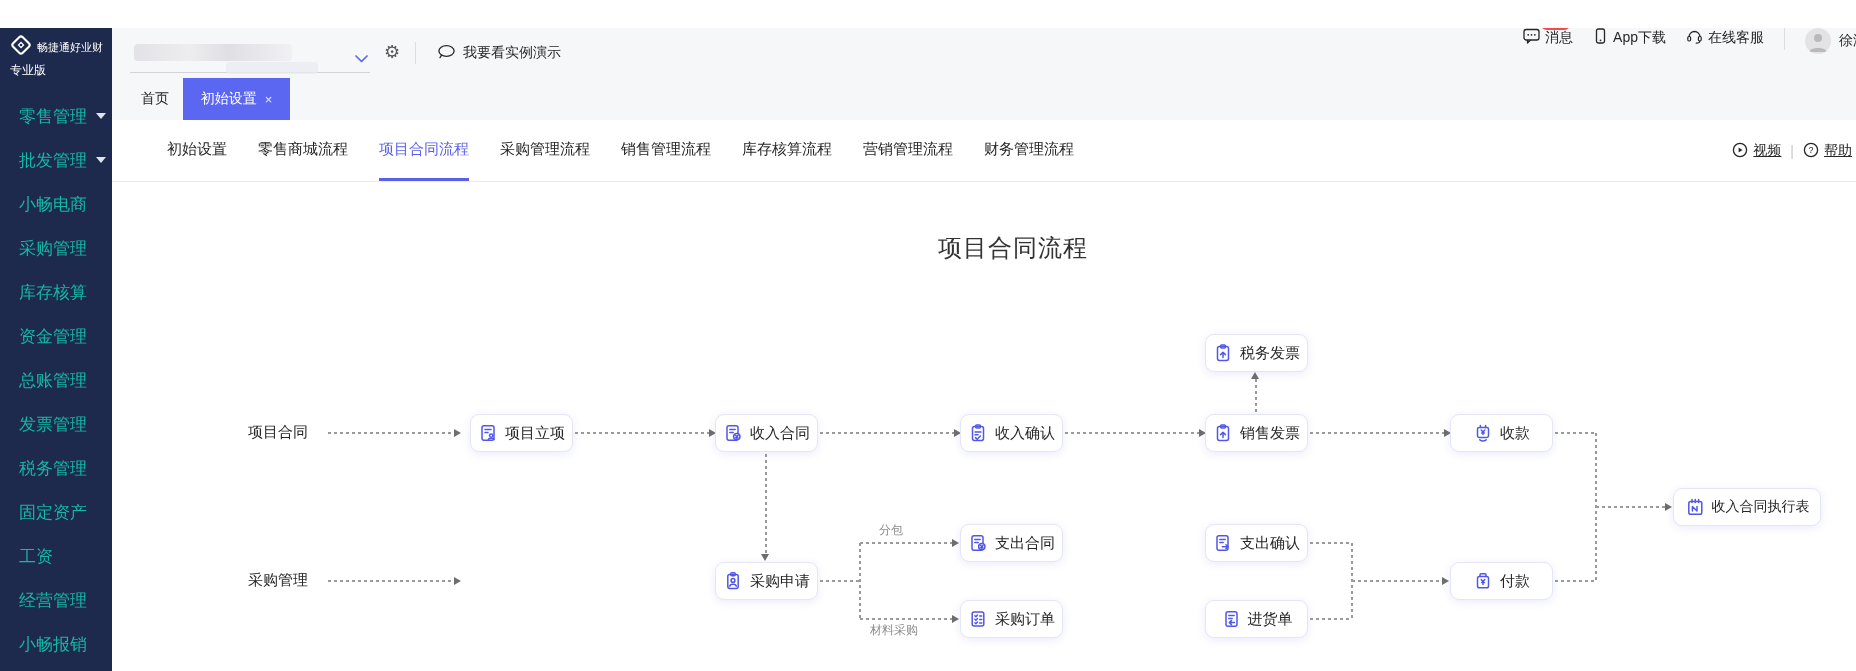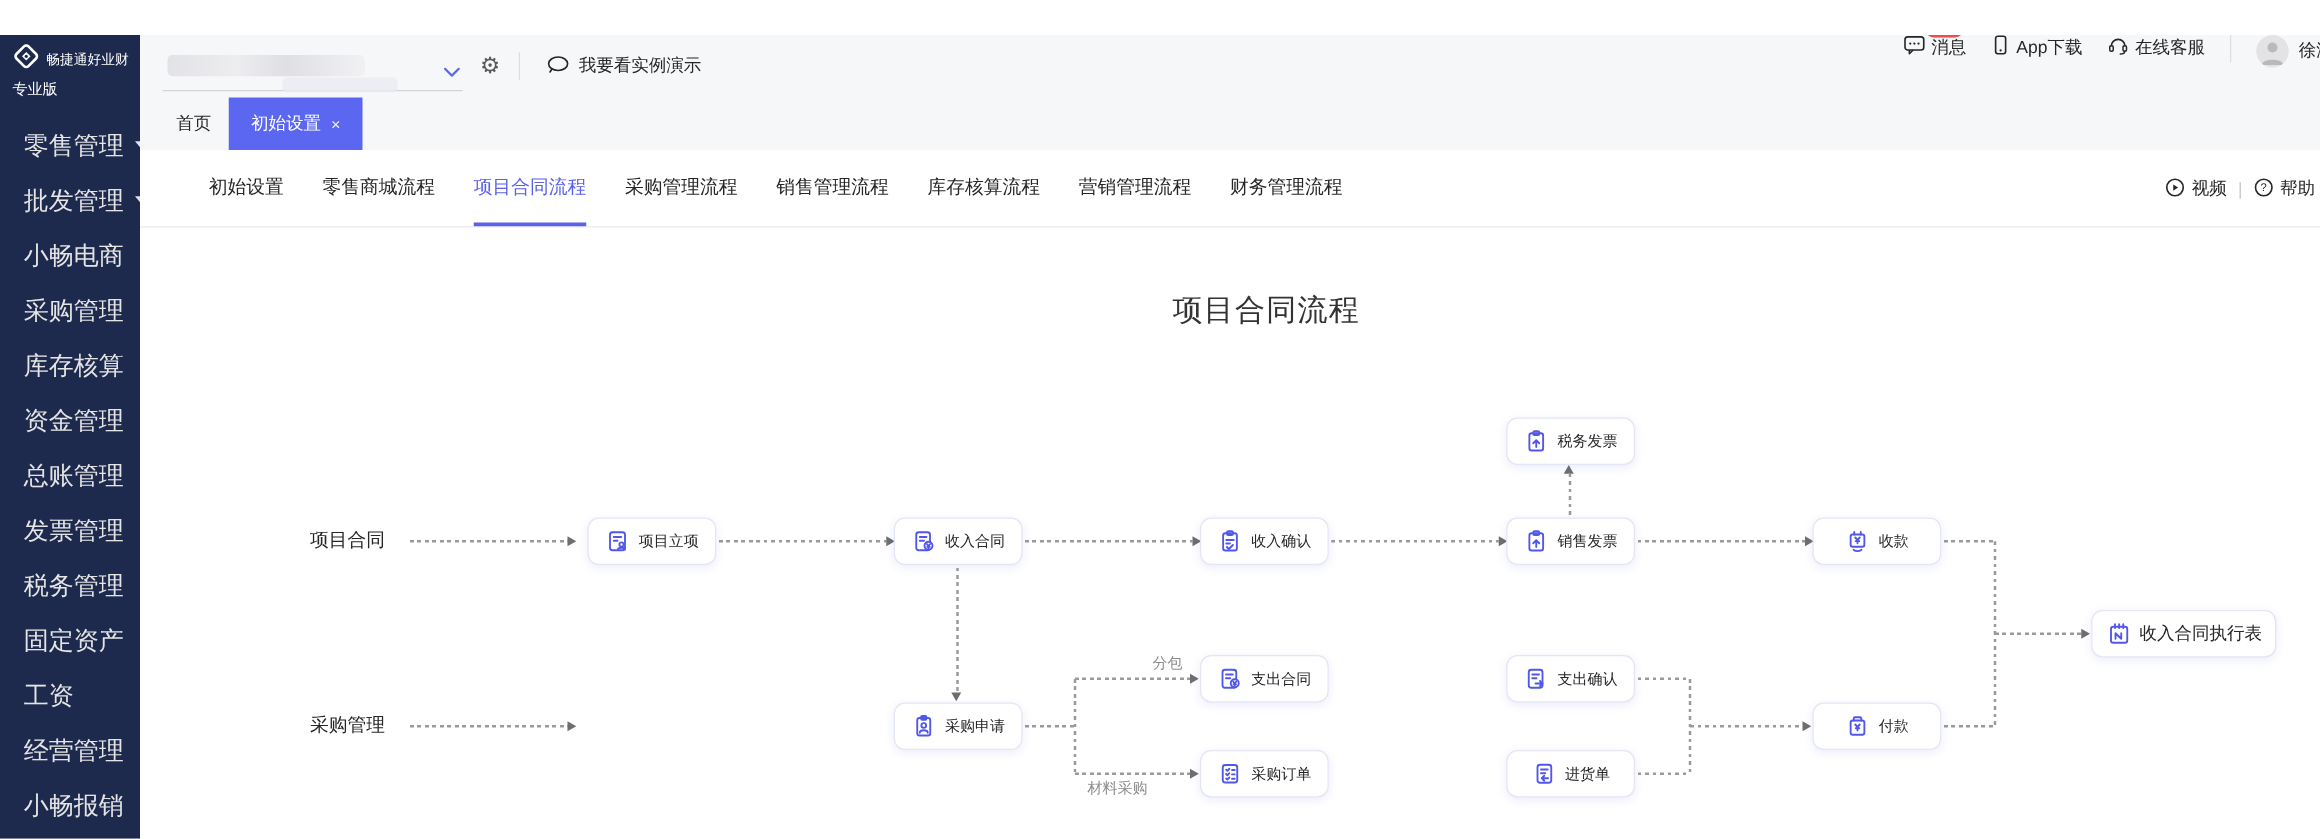--- a/index.html
+++ b/index.html
@@ -8,21 +8,21 @@
     font-family:"Liberation Sans","DejaVu Sans",sans-serif;color:#262626;
     -webkit-font-smoothing:antialiased;
   }
   
   .sidebar{position:absolute;left:0;top:28px;width:112px;height:643px;background:#1d2a4d;}
   .brand{height:52px;padding:6px 0 0 10px;box-sizing:border-box;color:#fff;}
   .brand-row{display:flex;align-items:center;gap:5px;}
   .brand-name{font-size:11px;white-space:nowrap;letter-spacing:0;}
   .brand-edition{font-size:12px;margin-top:2px;}
   .side-menu{margin-top:14px;}
-  .side-item{height:44px;display:flex;align-items:center;padding-left:19px;font-size:20px;color:#e5e5e5;cursor:pointer;white-space:nowrap;}
+  .side-item{height:44px;display:flex;align-items:center;padding-left:19px;font-size:17px;color:#14b8a6;cursor:pointer;white-space:nowrap;}
   .caret{width:0;height:0;border-left:5px solid transparent;border-right:5px solid transparent;border-top:6px solid #dfe3ee;margin-left:9px;}
   
   .hdr{position:absolute;left:112px;top:28px;width:1744px;height:50px;background:#f6f7f9;display:flex;align-items:center;overflow:hidden;}
   .sel-wrap{position:absolute;left:18px;top:10px;width:240px;height:34px;border-bottom:1px solid #d4d4d8;}
   .blur1{position:absolute;left:4px;top:6px;width:158px;height:17px;border-radius:4px;
          background:linear-gradient(90deg,#e3e3e7 0%,#ededf0 35%,#dfdfe4 60%,#f1f1f4 100%);}
   .blur2{position:absolute;left:96px;top:24px;width:92px;height:12px;border-radius:4px;background:#e9e9f2;opacity:.75;}
   .sel-chevron{position:absolute;right:2px;top:11px;}
   .gear{position:absolute;left:272px;top:12px;font-size:18px;color:#595959;cursor:pointer;line-height:24px;}
   .hdr-div1{position:absolute;left:303px;top:14px;width:1px;height:22px;background:#dddde2;}
@@ -38,28 +38,28 @@
   .tab-home{width:56px;display:flex;align-items:center;justify-content:center;font-size:14px;color:#262626;cursor:pointer;}
   .tab-active{margin-left:0;width:107px;background:#5b67f0;color:#fff;display:flex;align-items:center;justify-content:center;gap:8px;font-size:14px;cursor:pointer;}
   .tab-x{font-size:13px;opacity:.9;cursor:pointer;}
   
   .content{position:absolute;left:112px;top:120px;width:1744px;height:551px;background:#fff;}
   .nav{position:relative;height:62px;border-bottom:1px solid #ececf0;display:flex;align-items:stretch;padding-left:55px;gap:31px;box-sizing:border-box;}
   .nav-item{display:flex;align-items:center;font-size:15px;color:#262626;cursor:pointer;border-bottom:3px solid transparent;box-sizing:border-box;white-space:nowrap;}
   .nav-item.active{color:#5a61e8;border-bottom-color:#5a61e8;}
   .nav-right{position:absolute;right:4px;top:0;height:62px;display:flex;align-items:center;gap:9px;font-size:14px;color:#262626;}
   .nav-right .vdiv{color:#c9c9cf;}
-  .nr-link{display:flex;align-items:center;gap:5px;cursor:pointer;}
+  .nr-link{display:flex;align-items:center;gap:5px;cursor:pointer;text-decoration:underline;}
   
   .canvas{position:absolute;left:0;top:0;width:1744px;height:551px;}
   .flow-title{position:absolute;left:751px;top:112px;width:300px;text-align:center;font-size:24px;color:#333;letter-spacing:1px;}
   .rowlabel{position:absolute;width:70px;font-size:15px;color:#262626;}
   .node{position:absolute;height:38px;border:1px solid #e5e6f4;border-radius:9px;background:#fff;
         box-shadow:0 2px 8px rgba(93,100,232,.13);display:flex;align-items:center;justify-content:center;
-        gap:7px;font-size:12px;color:#262626;box-sizing:border-box;cursor:pointer;white-space:nowrap;}
+        gap:7px;font-size:15px;color:#262626;box-sizing:border-box;cursor:pointer;white-space:nowrap;}
   .node .nicon{display:flex;align-items:center;}
   .eh{position:absolute;height:2px;background:repeating-linear-gradient(90deg,#9a9a9a 0 3px,transparent 3px 6px);}
   .ev{position:absolute;width:2px;background:repeating-linear-gradient(180deg,#9a9a9a 0 3px,transparent 3px 6px);}
   .ah{position:absolute;width:0;height:0;}
   .ah-r{border-top:4.5px solid transparent;border-bottom:4.5px solid transparent;border-left:7px solid #6e6e6e;}
   .ah-u{border-left:4.5px solid transparent;border-right:4.5px solid transparent;border-bottom:7px solid #6e6e6e;}
   .ah-d{border-left:4.5px solid transparent;border-right:4.5px solid transparent;border-top:7px solid #6e6e6e;}
   .elabel{position:absolute;font-size:12px;color:#8c8c8c;white-space:nowrap;}
 </style>
 </head>
@@ -259,21 +259,21 @@
       <div class="ah ah-r" style="left: 840px; top: 418.5px;"></div>
       <div class="eh" style="left: 748px; top: 498px; width: 92px;"></div>
       <div class="ah ah-r" style="left: 840px; top: 494.5px;"></div>
       <div class="ev" style="left: 1143px; top: 259px; height: 33px;"></div>
       <div class="ah ah-u" style="left: 1139px; top: 252px;"></div>
       <div class="ev" style="left: 653px; top: 334px; height: 100px;"></div>
       <div class="ah ah-d" style="left: 649px; top: 434px;"></div>
       <div class="ev" style="left: 1483px; top: 313px; height: 148px;"></div>
       <div class="ev" style="left: 1239px; top: 423px; height: 76px;"></div>
       <div class="ev" style="left: 747px; top: 423px; height: 76px;"></div>
-      <div class="elabel" style="left: 767px; top: 402px; margin-left: 43px;">分包</div>
+      <div class="elabel" style="left: 767px; top: 402px;">分包</div>
       <div class="elabel" style="left: 758px; top: 502px;">材料采购</div>
       <div class="rowlabel" style="left: 136px; top: 303px;">项目合同</div>
       <div class="rowlabel" style="left: 136px; top: 451px;">采购管理</div>
       <div class="node" style="left: 358px; top: 294px; width: 103px;">
         <span class="nicon">
           <svg width="20" height="20" viewBox="0 0 20 20" fill="none" stroke="#5157e8" stroke-width="1.5" stroke-linecap="round" stroke-linejoin="round">
             <rect x="4" y="2.8" width="12" height="14.4" rx="2"></rect>
             <path d="M7 6.6 h6 M7 9.6 h3"></path>
             <circle cx="13.2" cy="12.6" r="1.7"></circle>
             <path d="M10.4 16.6 c0-1.9 5.6-1.9 5.6 0"></path>

